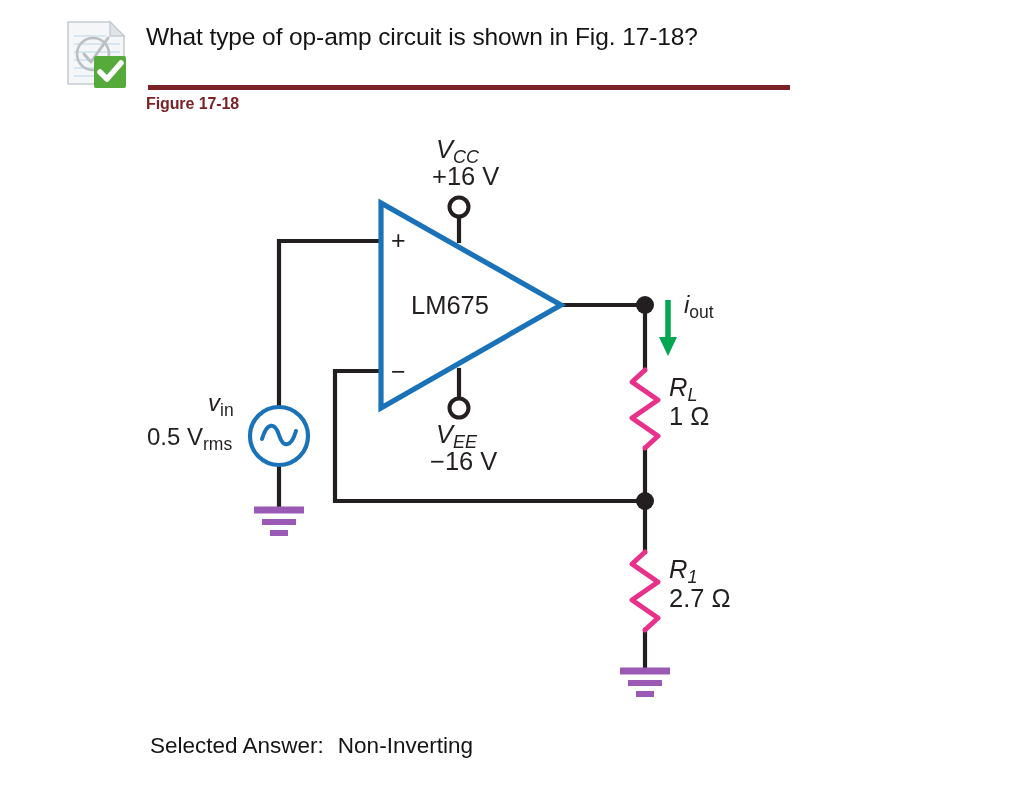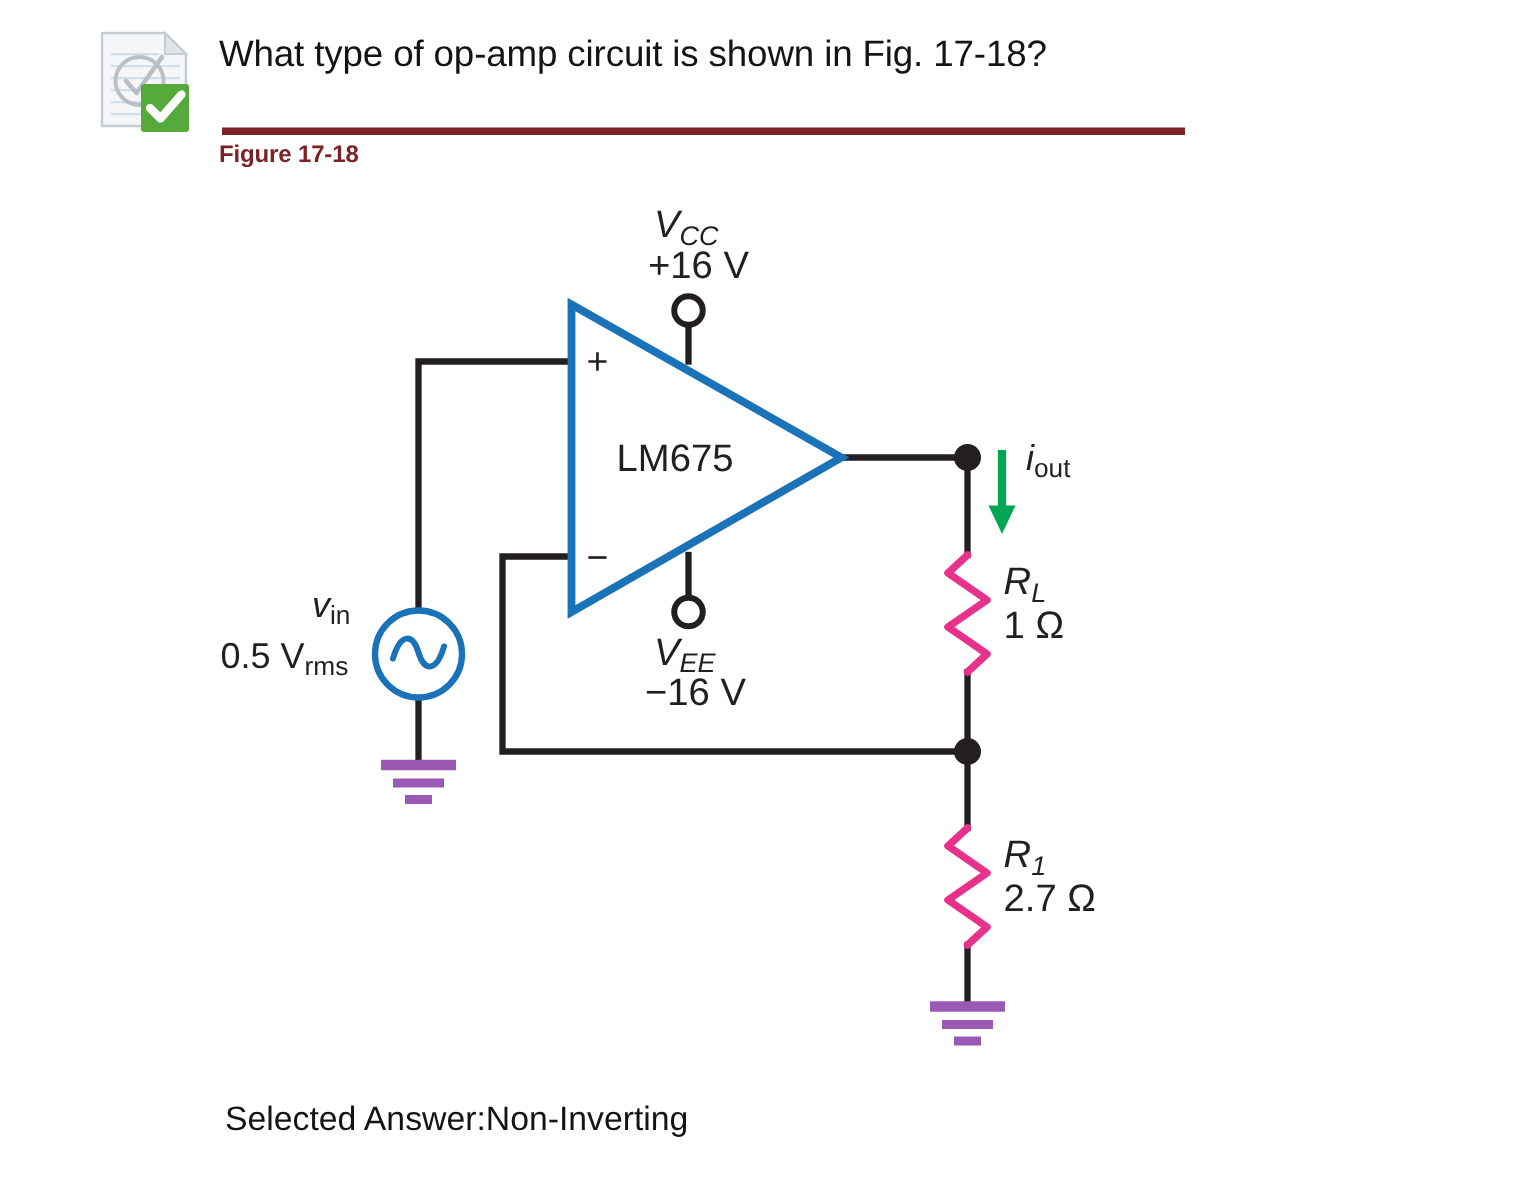--- a/index.html
+++ b/index.html
@@ -78,21 +78,21 @@
   
   #selected-answer-row {
     position: absolute;
     left: 150px;
     top: 733px;
     font-size: 22.5px;
     color: #141414;
     white-space: nowrap;
   }
   #selected-answer-row .ans-label { }
-  #selected-answer-row .ans-value { }
+  #selected-answer-row .ans-value { margin-left: 14px; }
 
   
   .lbl        { font-family: "Liberation Sans", sans-serif; fill: #231f20; }
 </style>
 </head>
 <body>
 
 <div id="question-header">
 
   <div id="question-icon">

